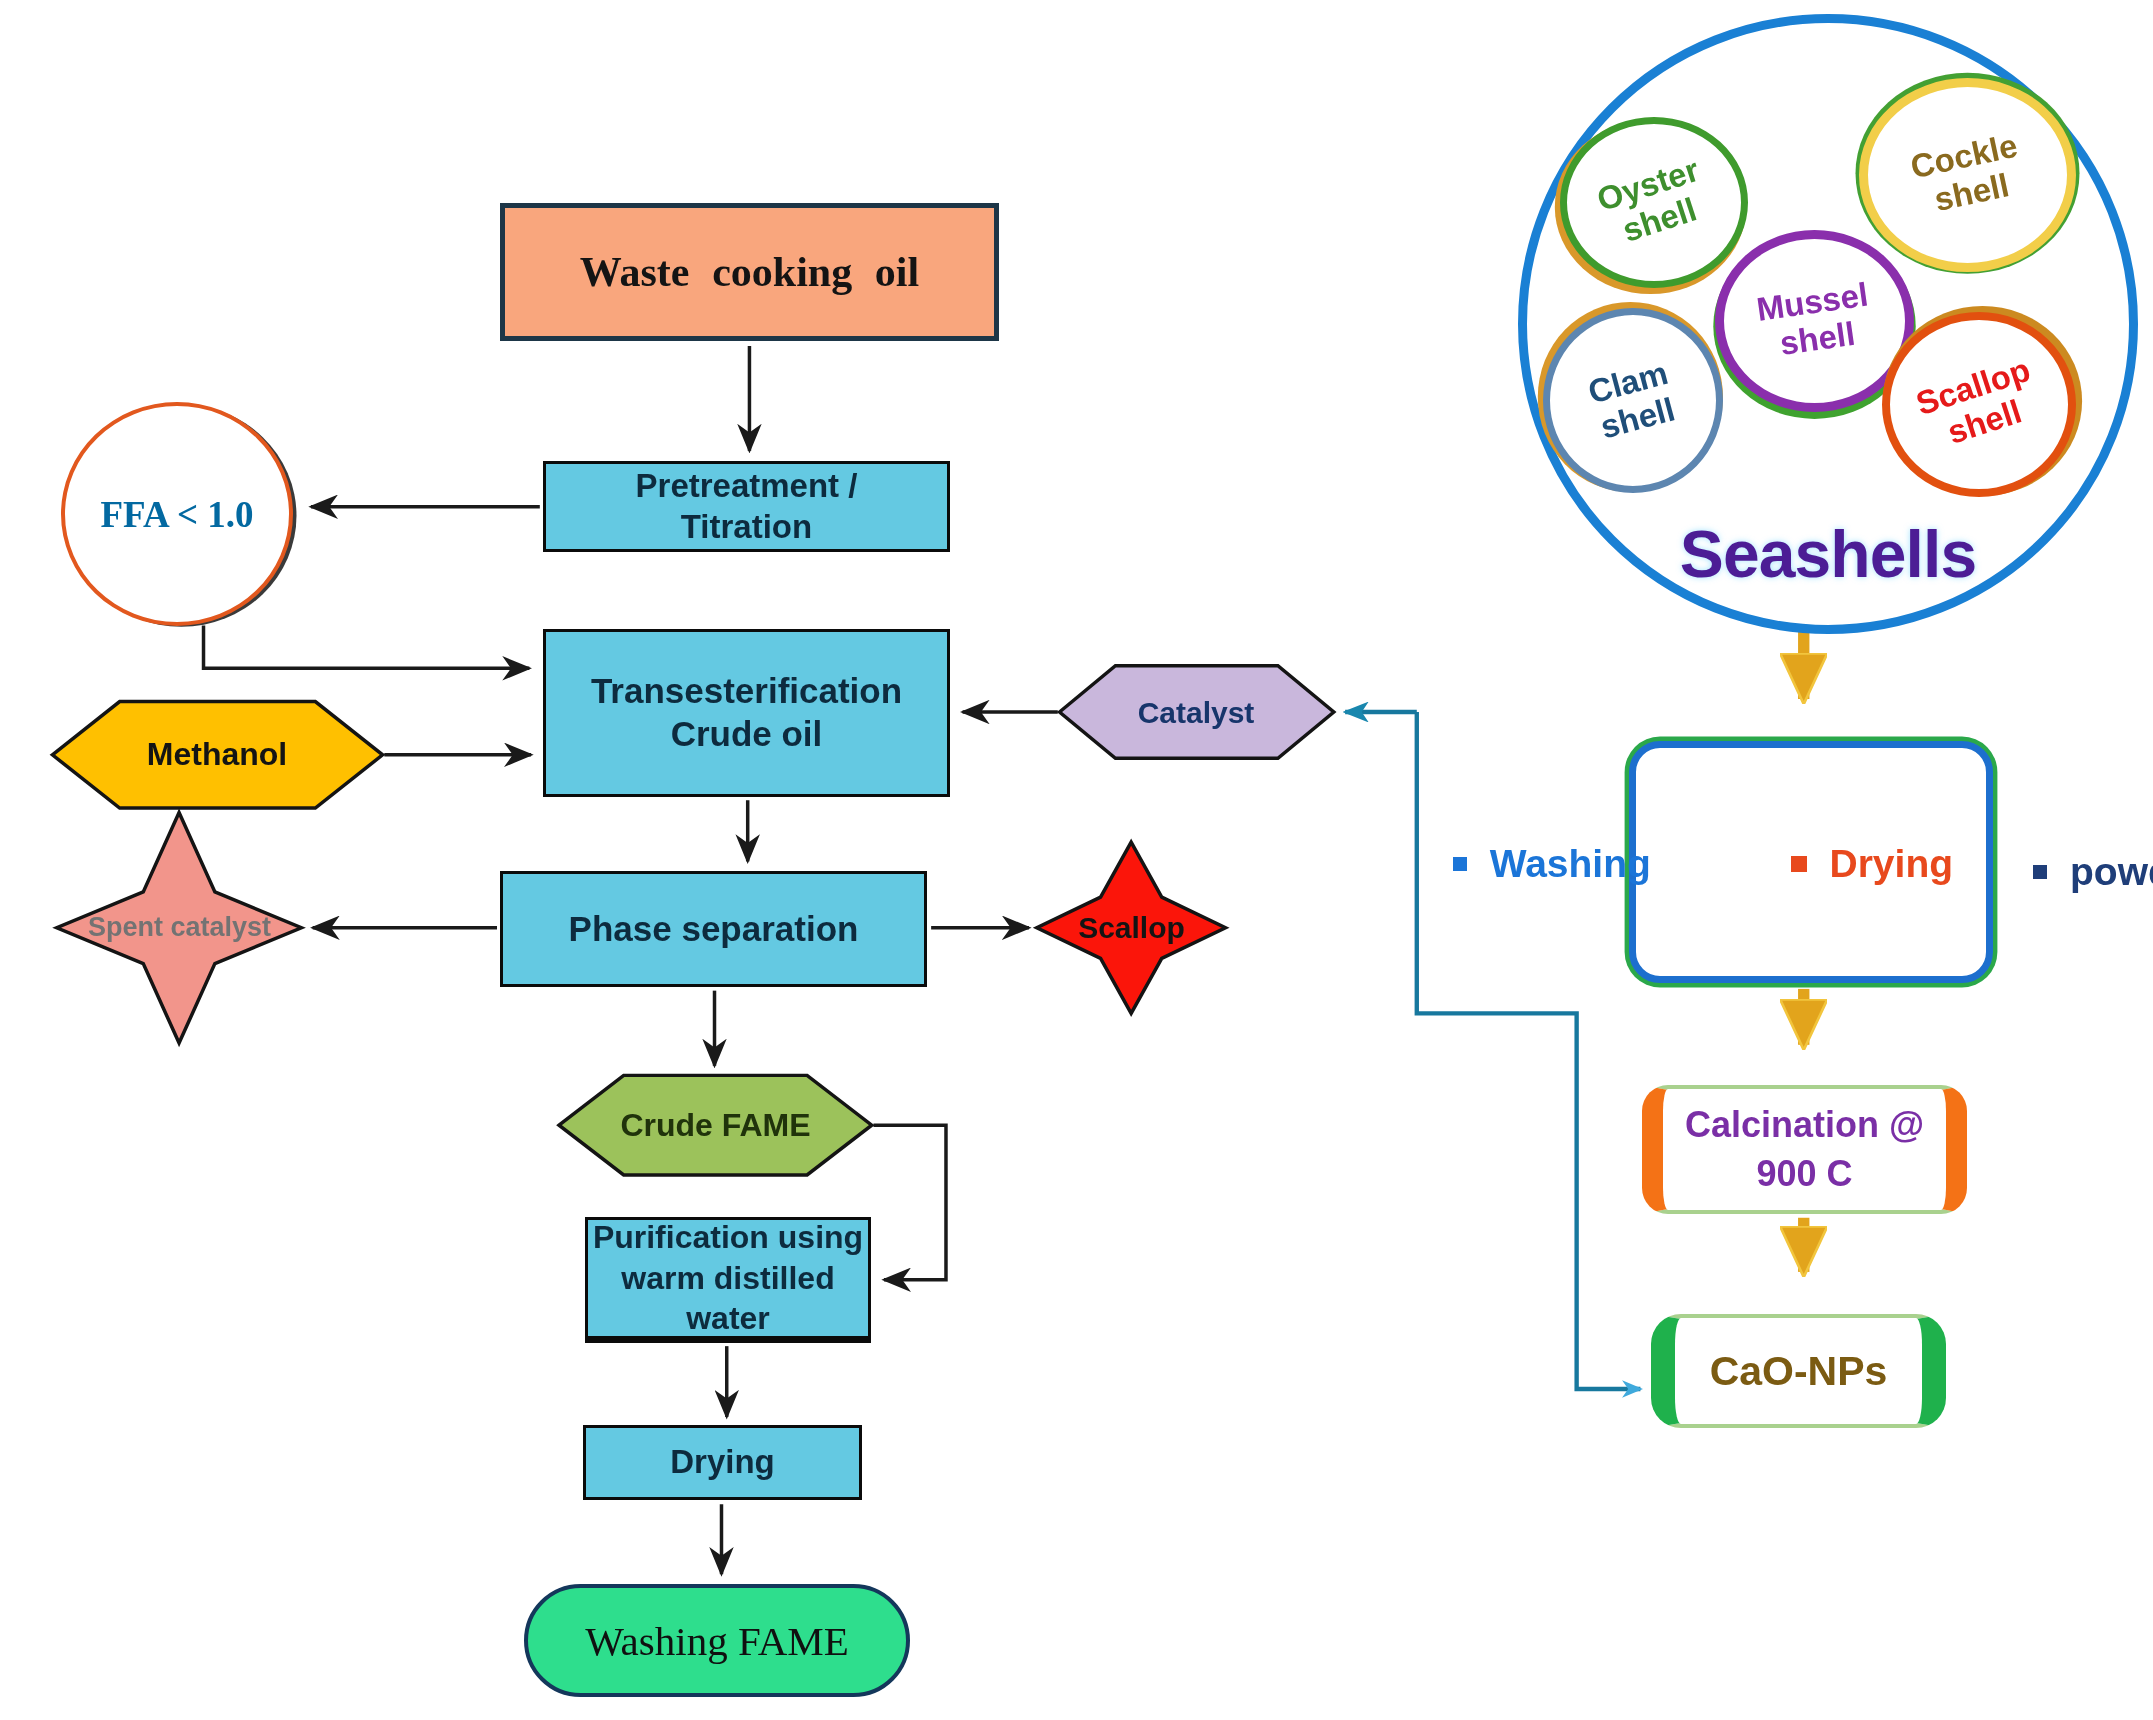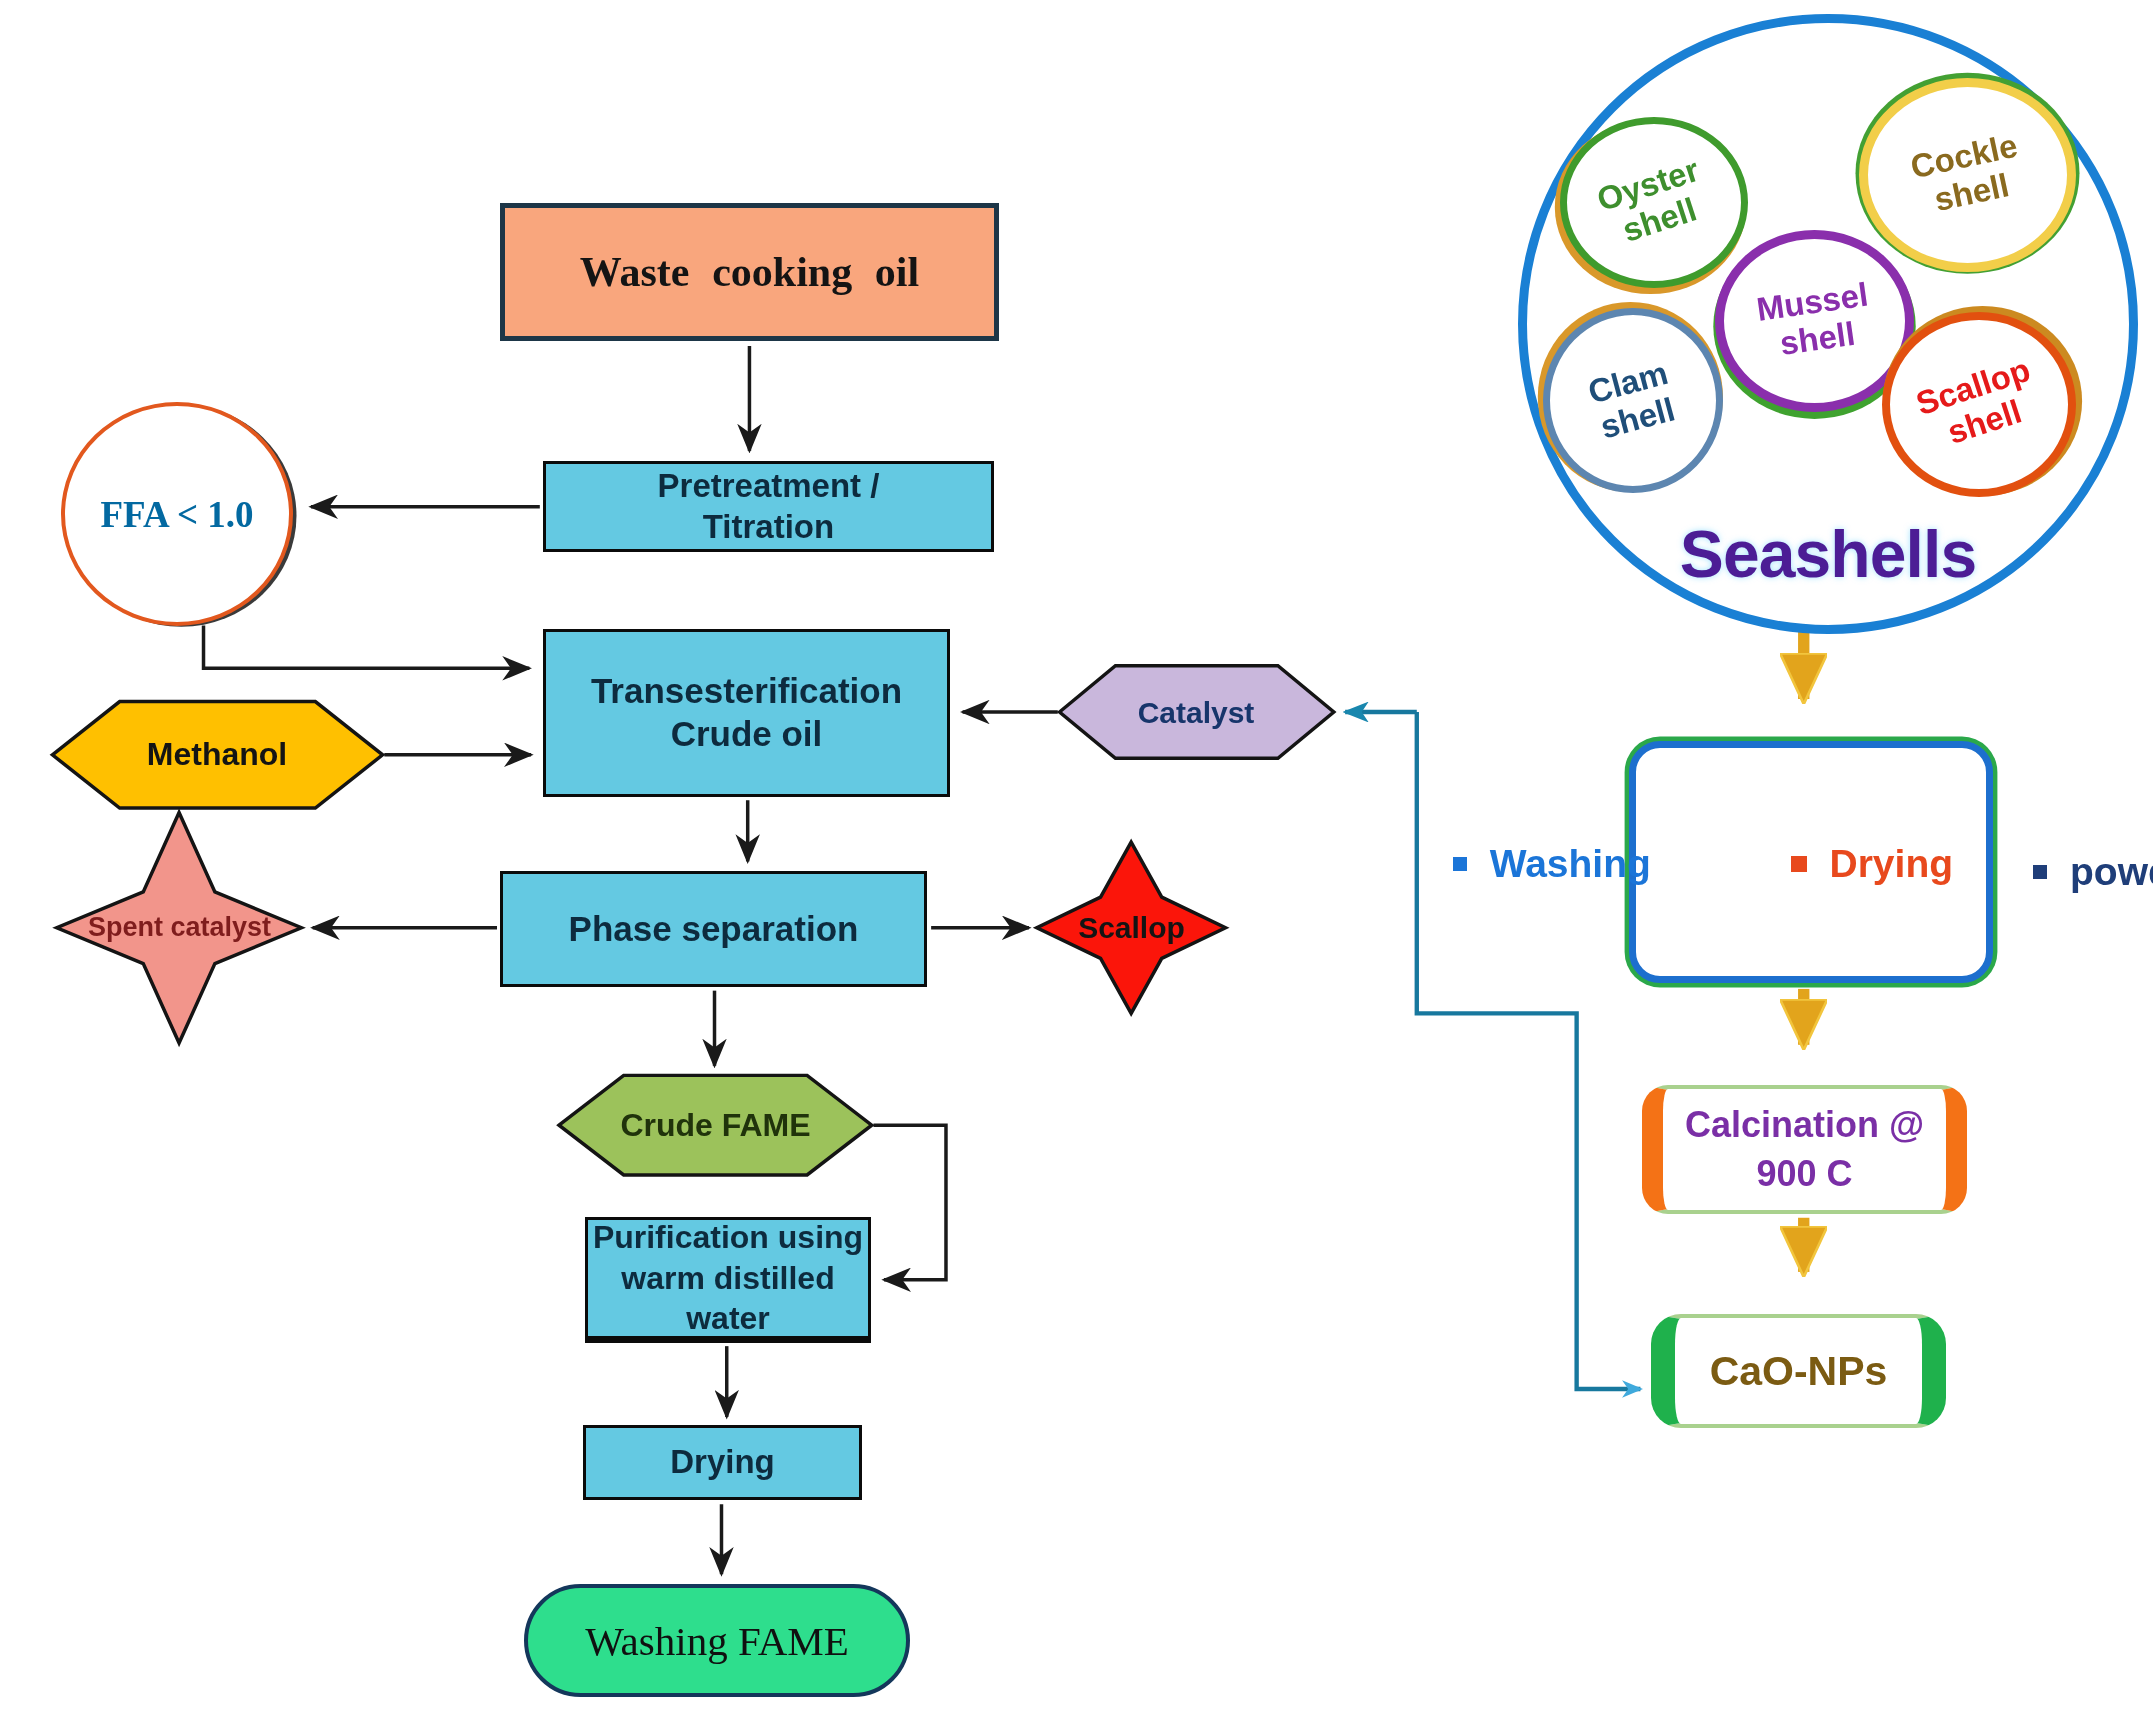--- a/index.html
+++ b/index.html
@@ -15,36 +15,36 @@
   }
   .ml{white-space:pre-line;}
   .blue{
     background:#64C9E2;border:3.5px solid #0b0b0b;color:#0D2B3E;
     font-weight:bold;line-height:1.22;
   }
   .serif{font-family:"Liberation Serif", serif;}
   
   .waste{left:500px;top:203px;width:499px;height:138px;background:#F9A67D;
     border:5.2px solid #1D3647;color:#141414;font-weight:bold;font-size:42px;word-spacing:12.2px;}
-  .pretreat{left:543px;top:461px;width:451px;height:91px;font-size:33px;}
+  .pretreat{left:543px;top:461px;width:407px;height:91px;font-size:33px;}
   .ffa{left:61px;top:402px;width:232px;height:224px;border-radius:50%;
     background:#ffffff;border:4.4px solid #E2581E;box-shadow:4.4px 1.7px 0 -0.9px #3a3a3a;
     color:#0369a1;font-weight:bold;font-size:37px;}
   .transester{left:543px;top:629px;width:407px;height:168px;font-size:35px;}
   .phase{left:500px;top:871px;width:427px;height:116px;font-size:35px;}
   .purif{left:585px;top:1217px;width:286px;height:126px;font-size:32px;border-bottom-width:7px;line-height:1.28;}
   .dry{left:583px;top:1425px;width:279px;height:75px;font-size:33px;}
   .purified{left:524px;top:1584px;width:386px;height:113px;border-radius:61px;
     background:#2EDE8D;border:4.4px solid #14375B;color:#101010;font-size:41px;}
   .shape-label{position:absolute;display:flex;align-items:center;justify-content:center;
     text-align:center;font-weight:bold;}
   .methanol-l{left:52px;top:701px;width:330px;height:107px;font-size:32px;color:#141414;}
   .catalyst-l{left:1059px;top:666px;width:274px;height:93px;font-size:30px;color:#17356B;}
   .crudefame-l{left:559px;top:1075px;width:313px;height:100px;font-size:32px;color:#20330B;}
-  .spent-l{left:57px;top:875px;width:245px;height:105px;font-size:27px;color:#7f1d1d;}
+  .spent-l{left:57px;top:875px;width:245px;height:105px;font-size:27px;color:#737373;}
   .glycerol-l{left:1037px;top:884px;width:189px;height:87px;font-size:30px;color:#141414;}
   
   .bigcircle{left:1518px;top:14px;width:620px;height:620px;border-radius:50%;
     border:9.6px solid #1A80D4;background:#ffffff;}
   .shell{position:absolute;border-radius:50%;background:#ffffff;}
   .shell .t{position:absolute;left:50%;top:50%;font-weight:bold;font-size:33px;
     line-height:1.12;text-align:center;white-space:pre-line;}
   .oyster{left:1560px;top:117px;width:188px;height:171px;border:7.9px solid #3F9B2D;
     box-shadow:-3.5px 4.4px 0 1.7px #D9982A;}
   .oyster .t{transform:translate(-50%,-50%) rotate(-18deg);color:#3E8F2E;}

